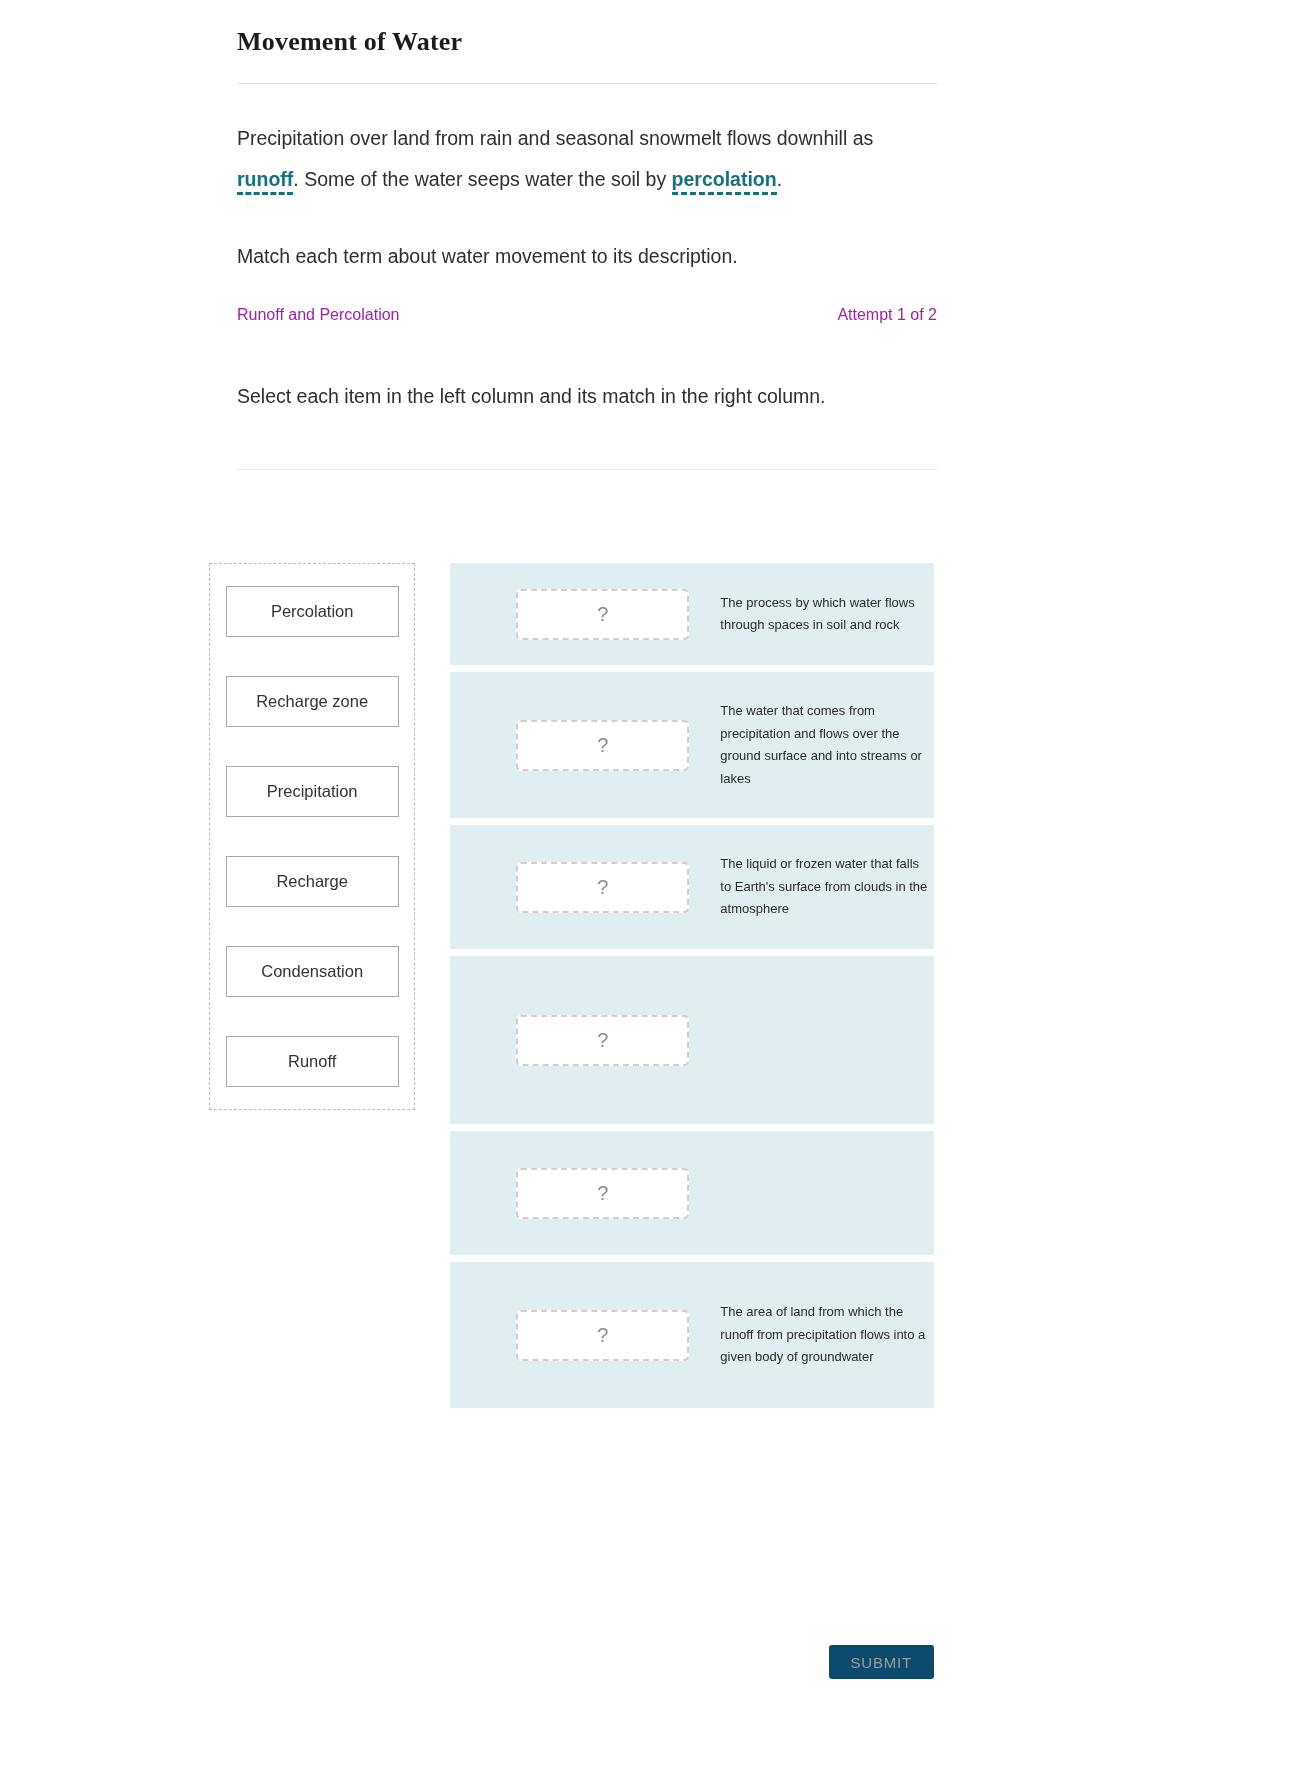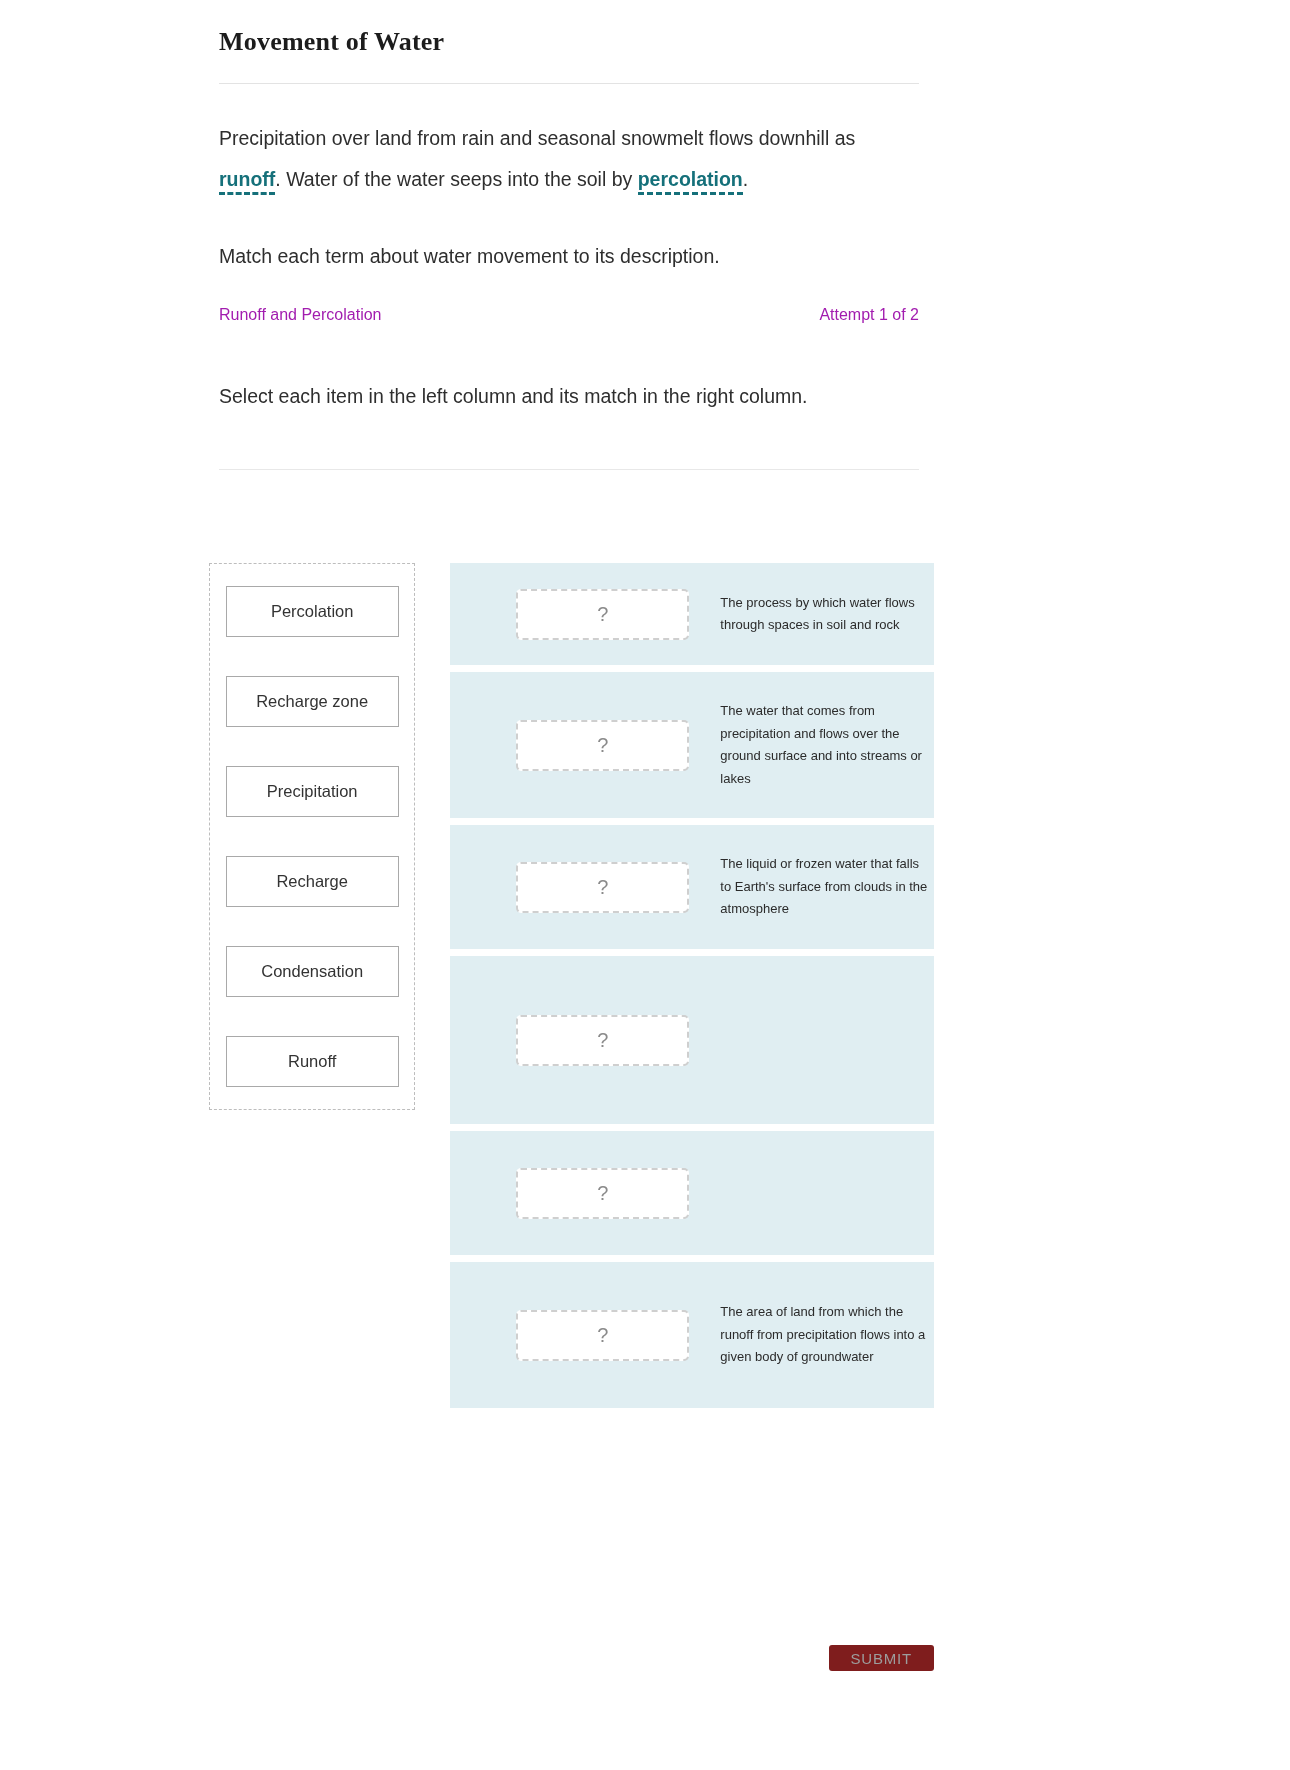--- a/index.html
+++ b/index.html
@@ -17,21 +17,21 @@
   .page {
     position: relative;
     width: 1290px;
     height: 1770px;
     background: #ffffff;
   }
 
   
   .content {
     position: absolute;
-    left: 219px;
+    left: 237px;
     top: 0;
     width: 700px;
   }
 
   
   .page-title {
     font-family: "Liberation Serif", serif;
     font-weight: 700;
     font-size: 26px;
     line-height: 30px;
@@ -180,44 +180,44 @@
   
   .submit-wrap {
     position: absolute;
     left: 209px;
     top: 1645px;
     width: 725px;
     display: flex;
     justify-content: flex-end;
   }
   .submit-btn {
-    background: #7f1d1d;
+    background: #0c4a6e;
     color: #9d9d9d;
     border: none;
     font-family: "Liberation Sans", sans-serif;
     font-size: 15px;
     letter-spacing: .8px;
     padding: 0 22px;
-    height: 26px;
+    height: 34px;
     min-width: 98px;
     border-radius: 3px;
     cursor: default;
   }
 </style>
 </head>
 <body>
 
 <div class="page">
 
   <div class="content">
 
     <h1 class="page-title">Movement of Water</h1>
     <div class="title-rule"></div>
 
-    <p class="intro"><span>Precipitation over land from rain and seasonal snowmelt flows downhill as </span><span class="term">runoff</span><span>. Water of the water seeps into the soil by </span><span class="term">percolation</span><span>.</span></p>
+    <p class="intro"><span>Precipitation over land from rain and seasonal snowmelt flows downhill as </span><span class="term">runoff</span><span>. Some of the water seeps water the soil by </span><span class="term">percolation</span><span>.</span></p>
 
     <p class="prompt">Match each term about water movement to its description.</p>
 
     <div class="meta-row">
       <span>Runoff and Percolation</span>
       <span>Attempt 1 of 2</span>
     </div>
 
     <p class="instruction">Select each item in the left column and its match in the right column.</p>
 

